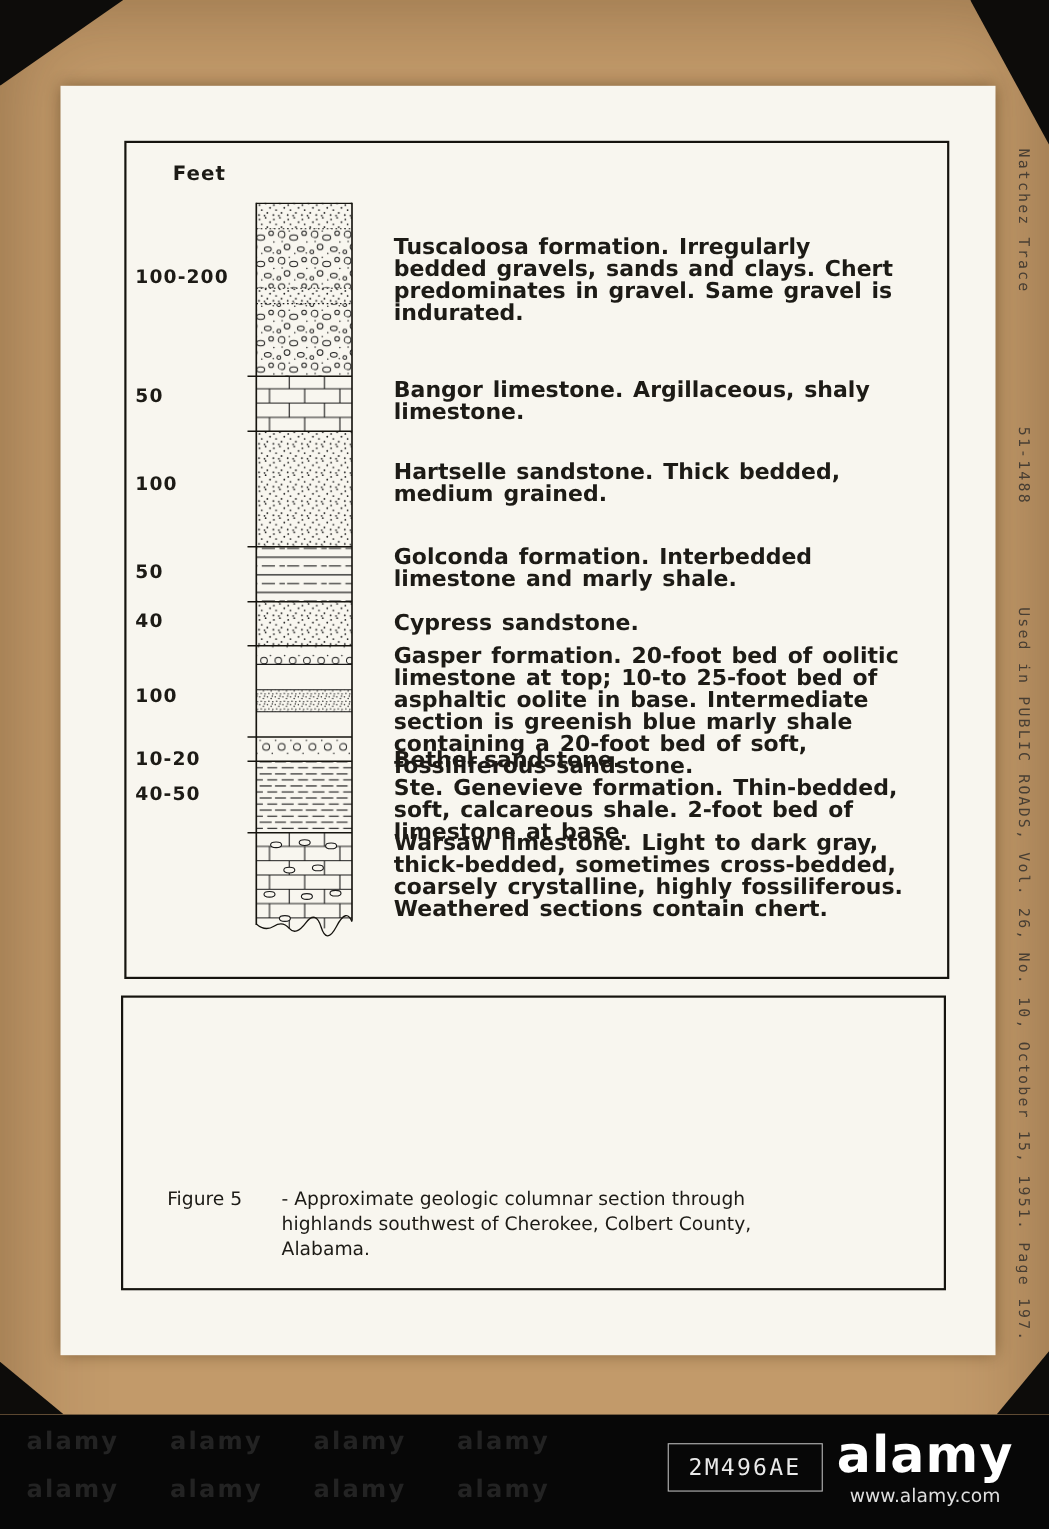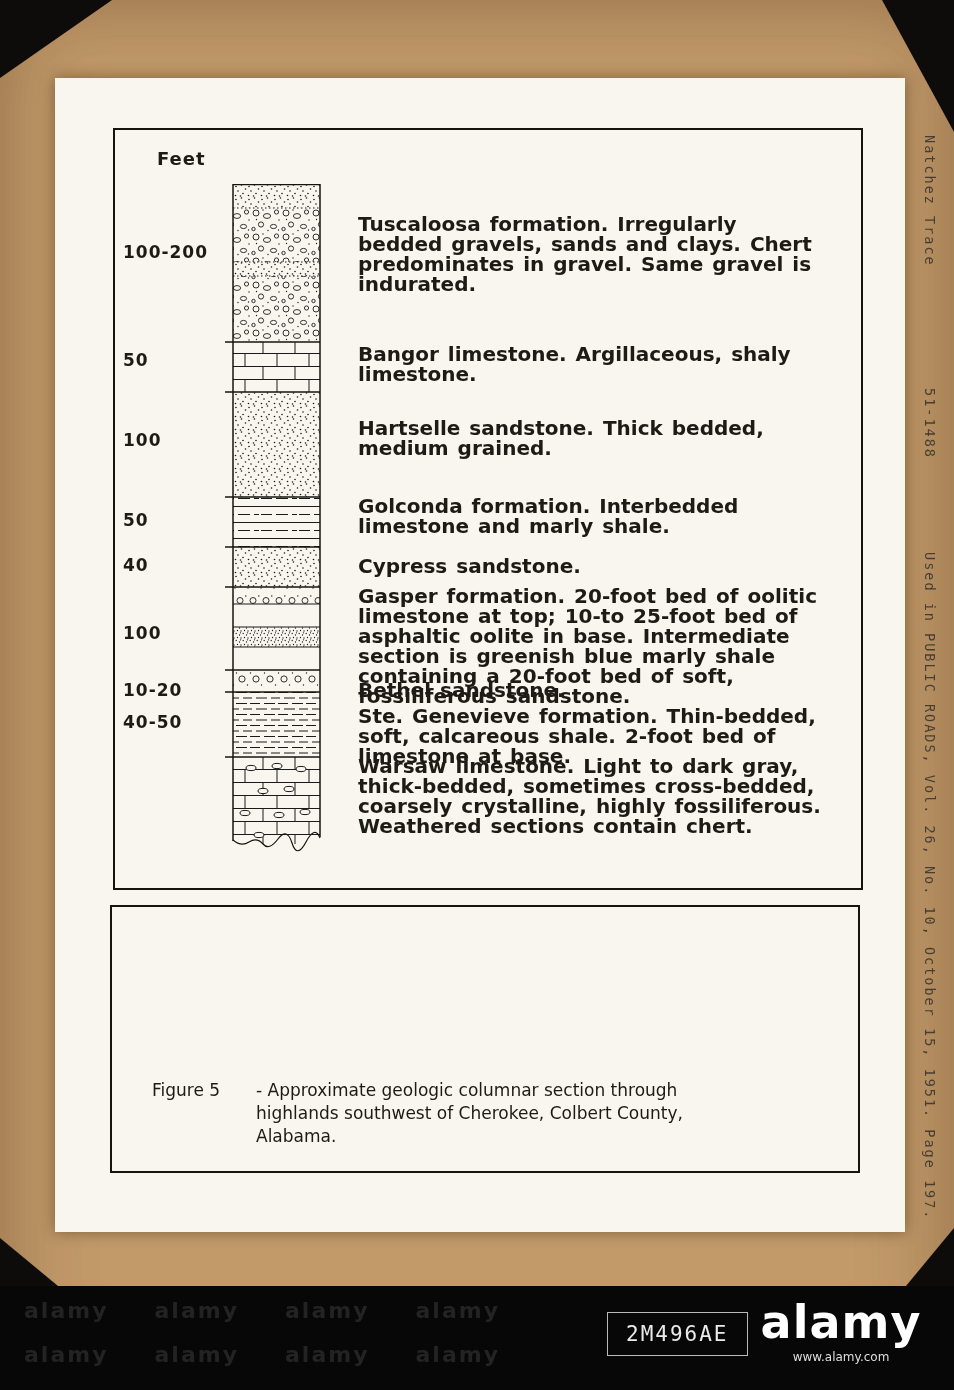--- a/index.html
+++ b/index.html
@@ -61,21 +61,21 @@
   .mn-bot{left:922px;top:552px;height:690px;}
 
   .alamy-bar{position:absolute;left:0;right:0;bottom:0;height:104px;background:#070707;}
   .tile-wrap{position:absolute;left:0;top:0;width:560px;height:104px;overflow:hidden;
     display:flex;flex-wrap:wrap;gap:8px 46px;padding:12px 24px;box-sizing:border-box;}
   .tile-wrap span{color:#232323;font-weight:bold;font-size:22px;letter-spacing:2px;}
   .id-box{position:absolute;left:607px;top:26px;border:1.5px solid #b9b9b9;color:#eaeaea;
     font-family:"DejaVu Sans Mono",monospace;font-size:21px;letter-spacing:2px;padding:9px 18px;}
   .brand-block{position:absolute;left:756px;top:10px;width:170px;text-align:center;color:#fff;}
   .brand-logo{font-size:46px;font-weight:bold;letter-spacing:1px;line-height:52px;}
-  .brand-url{font-size:12px;color:#dfdfdf;margin-top:2px;}
+  .brand-url{font-size:17px;color:#dfdfdf;margin-top:2px;}
 </style>
 </head>
 <body>
 
 <div class="photo">
 
   <div class="corner tl"></div>
   <div class="corner tr"></div>
   <div class="corner bl"></div>
   <div class="corner br"></div>

